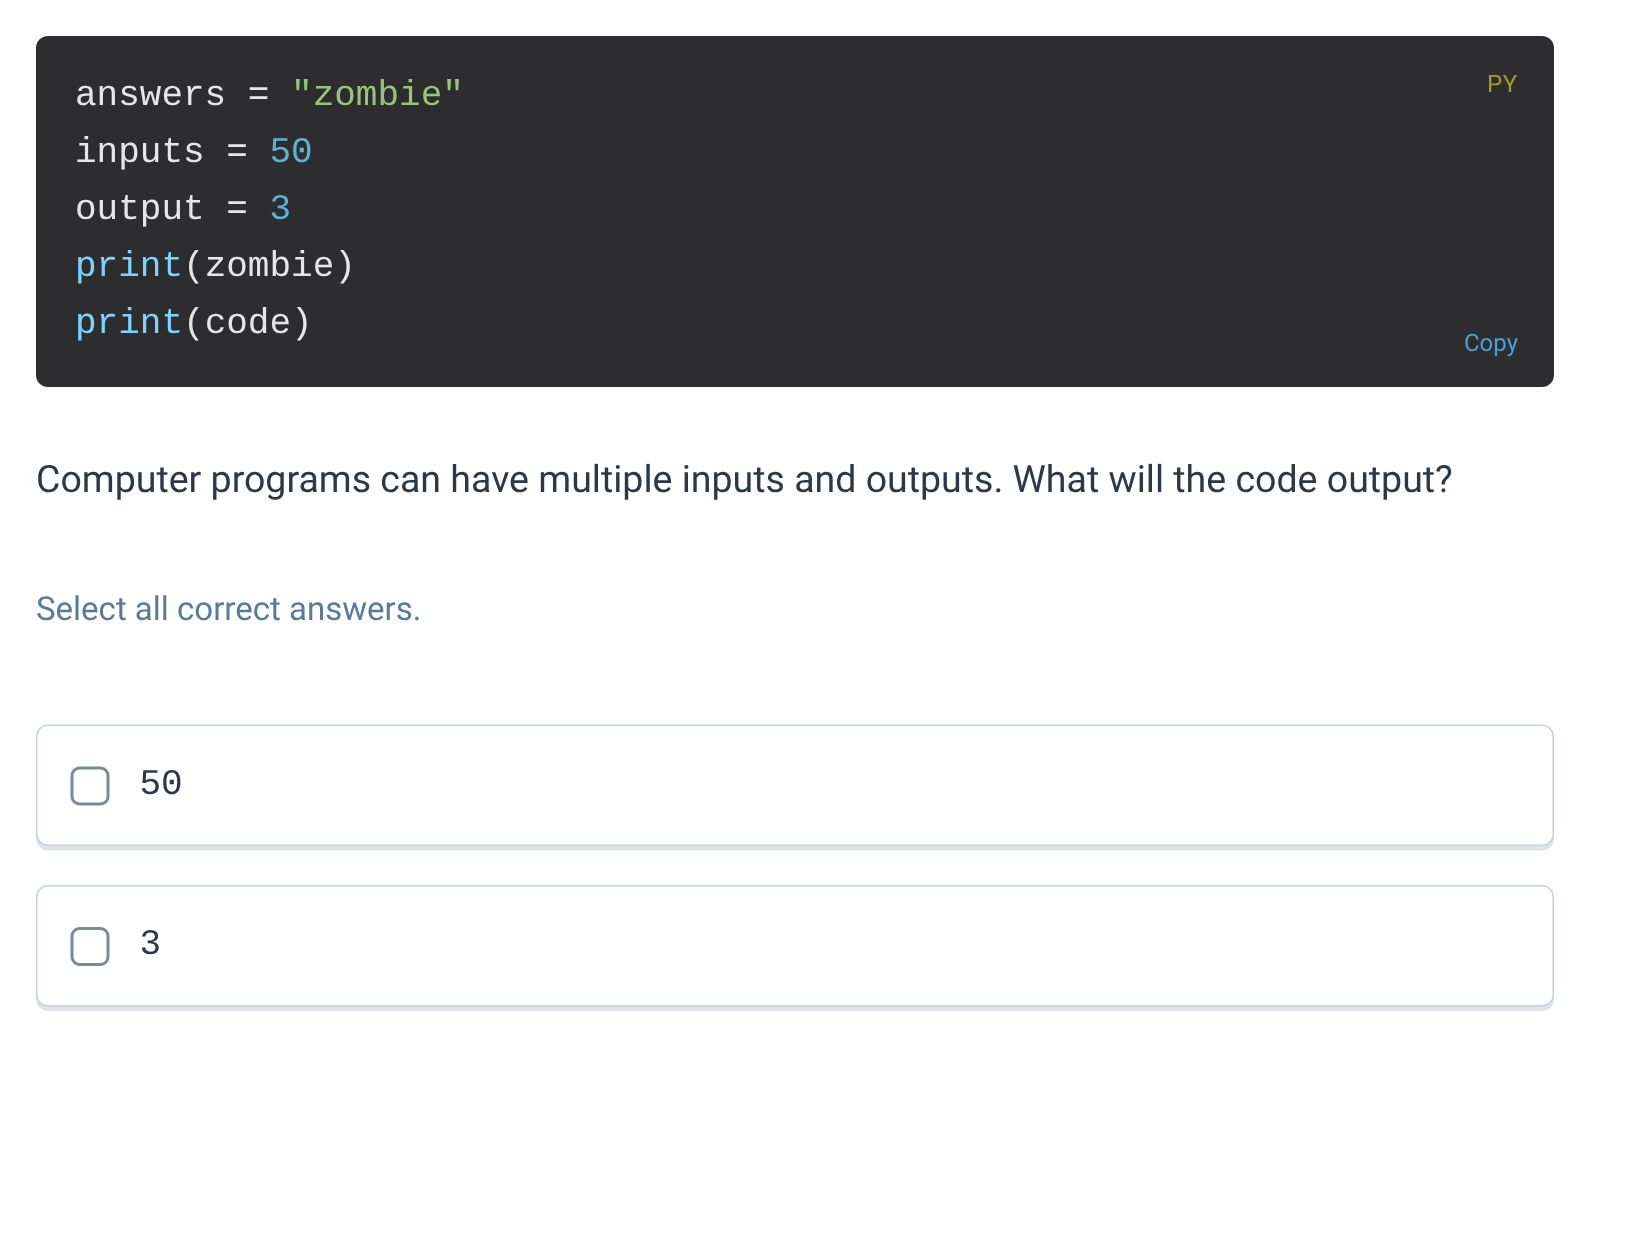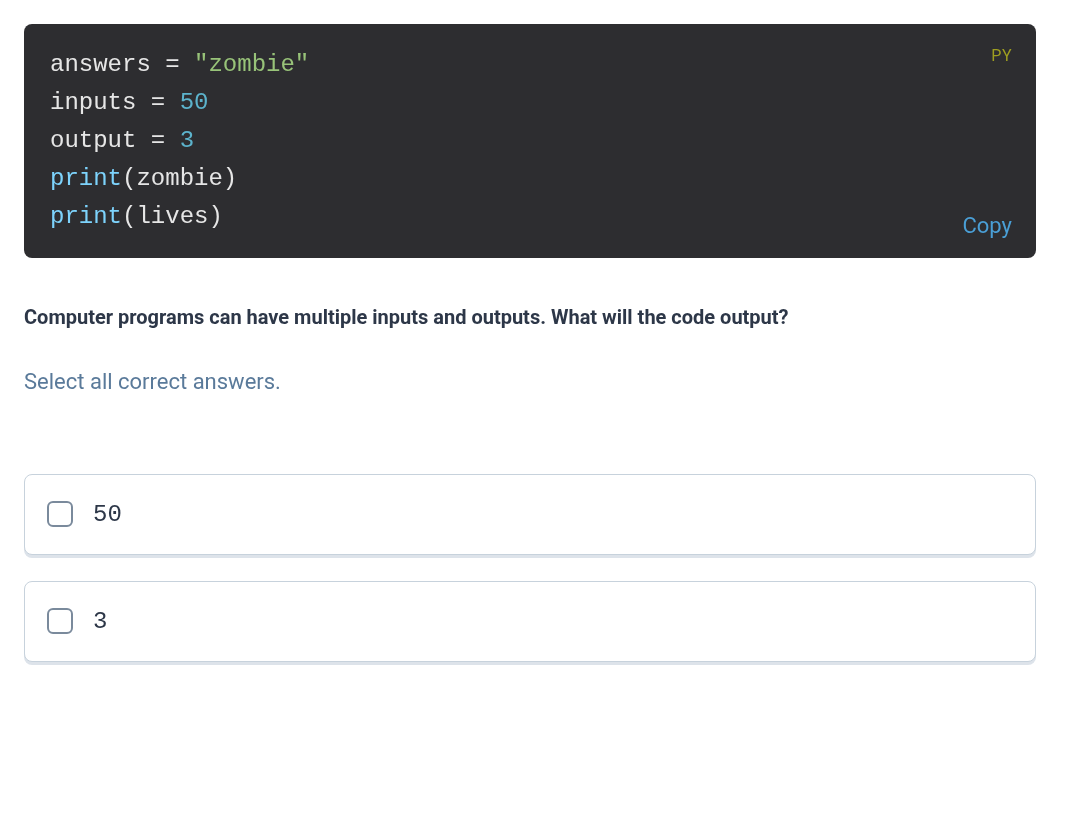--- a/index.html
+++ b/index.html
@@ -30,46 +30,45 @@
       right: 24px;
       font-size: 16px;
       font-weight: 400;
       color: #9e9e20;
       letter-spacing: 0.5px;
     }
     .code-block .copy-btn {
       position: absolute;
       bottom: 20px;
       right: 24px;
-      font-size: 22px;
+      font-size: 16px;
       color: #4a9fd6;
       cursor: pointer;
       background: none;
       border: none;
       font-family: inherit;
       margin-top: 44px;
     }
     .tok-var { color: #e6e6e6; }
     .tok-op { color: #e6e6e6; }
     .tok-str { color: #98c379; }
     .tok-num { color: #5cb3cc; }
     .tok-func { color: #7dd3fc; }
     .tok-paren { color: #e6e6e6; }
 
     .question {
-      font-size: 20px;
+      font-size: 25px;
       line-height: 1.55;
       color: #2d3748;
-      margin-bottom: 36px;
-      font-weight: bold;
+      margin-bottom: 54px;
     }
     .hint {
       font-size: 22px;
       color: #5a7a9a;
-      margin-bottom: 80px;
+      margin-bottom: 64px;
     }
     .option {
       display: flex;
       align-items: center;
       border: 1px solid #c7d2dc;
       border-radius: 8px;
       padding: 26px 22px;
       margin-bottom: 26px;
       cursor: pointer;
       box-shadow: 0 3px 0 0 #dde3ea;
@@ -91,21 +90,21 @@
   </style>
 </head>
 <body>
 
 <div class="code-block">
   <div class="lang-badge">PY</div>
   <pre id="code-lines"><span class="tok-var">answers </span><span class="tok-op">= </span><span class="tok-str">"zombie"</span>
 <span class="tok-var">inputs </span><span class="tok-op">= </span><span class="tok-num">50</span>
 <span class="tok-var">output </span><span class="tok-op">= </span><span class="tok-num">3</span>
 <span class="tok-func">print</span><span class="tok-paren">(zombie)</span>
-<span class="tok-func">print</span><span class="tok-paren">(lives)</span></pre>
+<span class="tok-func">print</span><span class="tok-paren">(code)</span></pre>
   <button class="copy-btn">Copy</button>
 </div>
 
 <p class="question">Computer programs can have multiple inputs and outputs. What will the code output?</p>
 <p class="hint">Select all correct answers.</p>
 
 <div id="options-container">
     <div class="option">
       <span class="checkbox"></span>
       <span class="label">50</span>

